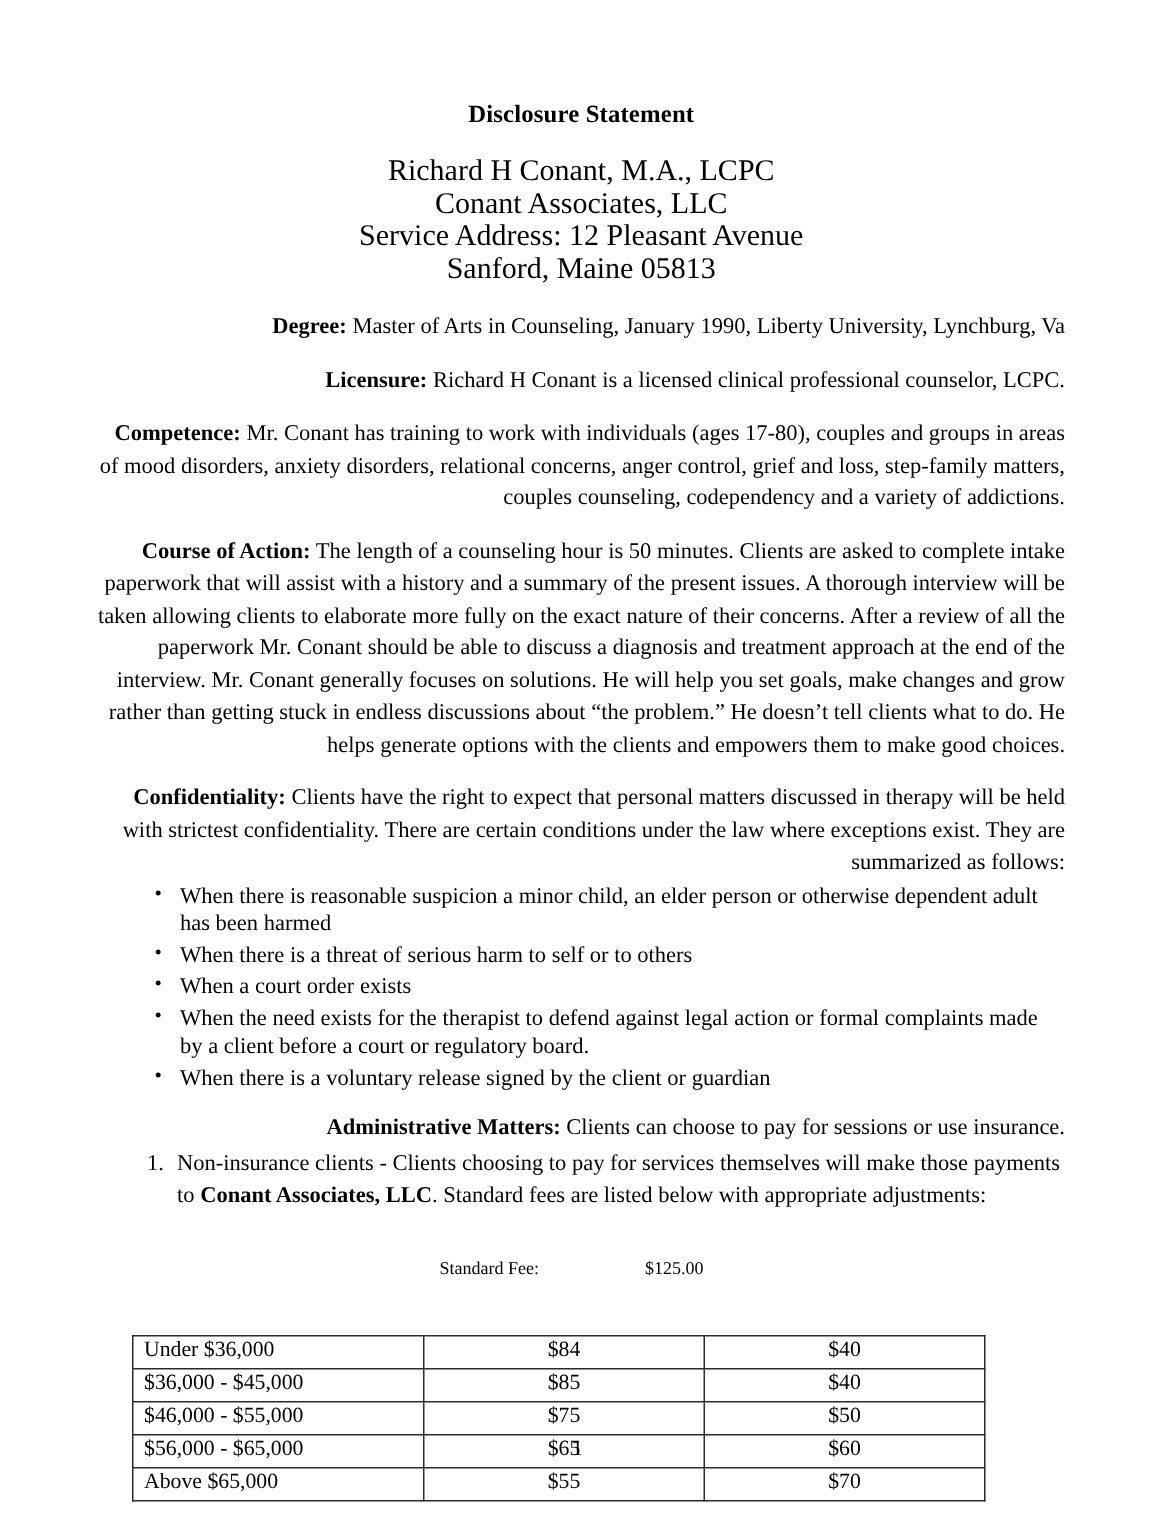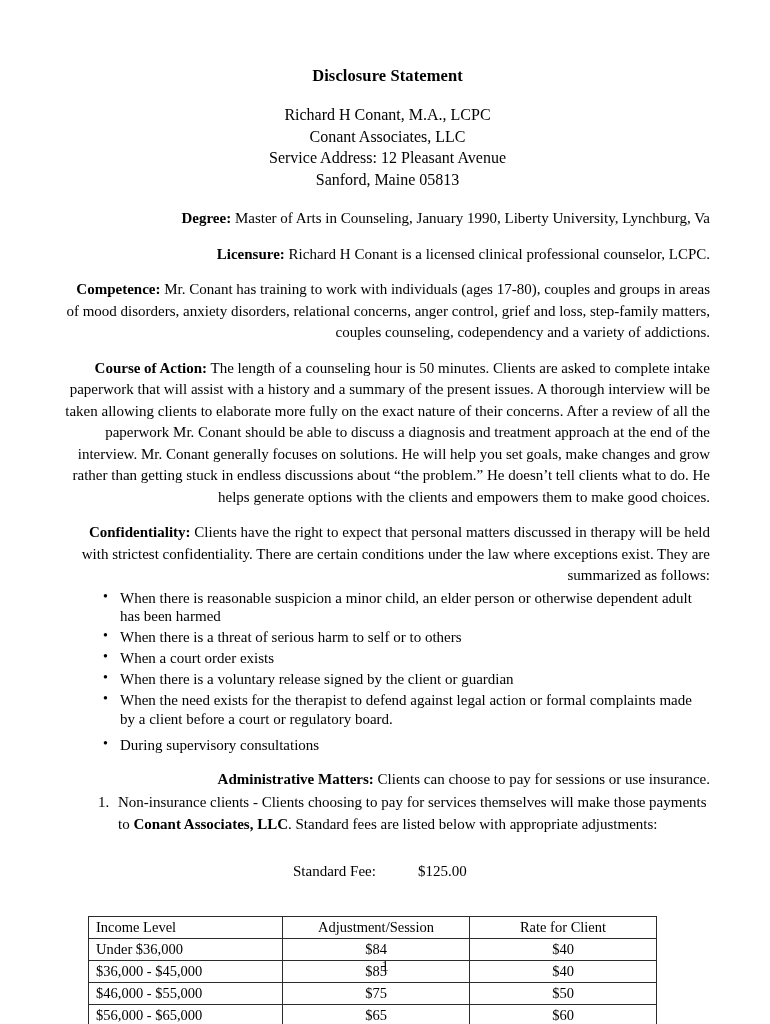--- a/index.html
+++ b/index.html
@@ -33,21 +33,21 @@
   .doc-title {
     text-align: center;
     font-weight: bold;
     font-size: 16.5px;
     line-height: 20px;
     margin: 0 0 18px 0;
     letter-spacing: 0.1px;
   }
   .addr-block {
     text-align: center;
-    font-size: 16px;
+    font-size: 20px;
     line-height: 21.5px;
     margin: 0 0 18px 0;
   }
   .addr-line { display: block; }
 
   
   .para {
     font-size: 15px;
     line-height: 21.5px;
     margin: 0 0 14px 0;
@@ -94,34 +94,34 @@
   .numlist li .num {
     position: absolute;
     left: 33px;
     top: 0;
   }
   .numlist b { font-weight: bold; }
 
   
   .fee-line {
     margin: 26px 0 0 0;
-    font-size: 15px;
+    font-size: 12px;
     line-height: 21.5px;
     position: relative;
     height: 22px;
     text-decoration: underline;
   }
   .fee-label {
     position: absolute;
     left: 228px;
     top: 0;
   }
   .fee-value {
     position: absolute;
-    left: 353px;
+    left: 365px;
     top: 0;
   }
 
   
   .fee-table-wrap {
     margin-top: 33px;
     padding-left: 23px;
   }
   table.fee-table {
     border-collapse: collapse;
@@ -182,44 +182,38 @@
     <p class="para"><span class="lead">Competence:</span><span> Mr. Conant has training to work with individuals (ages 17-80), couples and groups in areas of mood disorders, anxiety disorders, relational concerns, anger control, grief and loss, step-family matters, couples counseling, codependency and a variety of addictions.</span></p>
 
     <p class="para"><span class="lead">Course of Action:</span><span> The length of a counseling hour is 50 minutes.  Clients are asked to complete intake paperwork that will assist with a history and a summary of the present issues.  A thorough interview will be taken allowing clients to elaborate more fully on the exact nature of their concerns.  After a review of all the paperwork Mr. Conant should be able to discuss a diagnosis and treatment approach at the end of the interview.  Mr. Conant generally focuses on solutions.  He will help you set goals, make changes and grow rather than getting stuck in endless discussions about “the problem.”  He doesn’t tell clients what to do.  He helps generate options with the clients and empowers them to make good choices.</span></p>
 
     <p class="para para-tight"><span class="lead">Confidentiality:</span><span>  Clients have the right to expect that personal matters discussed in therapy will be held with strictest confidentiality.  There are certain conditions under the law where exceptions exist.  They are summarized as follows:</span></p>
 
     <ul class="bullets">
       <li>When there is reasonable suspicion a minor child, an elder person or otherwise dependent adult has been harmed</li>
       <li>When there is a threat of serious harm to self or to others</li>
       <li>When a court order exists</li>
+      <li>When the need exists for the therapist to defend against legal action or formal complaints made by a client before a court or regulatory board.</li>
       <li>When there is a voluntary release signed by the client or guardian</li>
-      <li>When the need exists for the therapist to defend against legal action or formal complaints made by a client before a court or regulatory board.</li>
-      <li class="spaced">During supervisory consultations</li>
     </ul>
 
     <p class="para para-tight"><span class="lead">Administrative Matters:</span><span>  Clients can choose to pay for sessions or use insurance.</span></p>
 
     <ol class="numlist">
       <li><span class="num">1.</span><span>Non-insurance clients - Clients choosing to pay for services themselves will make those payments to </span><b>Conant Associates, LLC</b><span>.  Standard fees are listed below with appropriate adjustments:</span></li>
     </ol>
 
     <div class="fee-line">
       <span class="fee-label">Standard Fee:</span>
       <span class="fee-value">$125.00</span>
     </div>
 
     <div class="fee-table-wrap">
       <table class="fee-table">
         <tbody>
-          <tr class="head">
-            <td class="c-income">Income Level</td>
-            <td class="c-adj">Adjustment/Session</td>
-            <td class="c-rate">Rate for Client</td>
-          </tr>
           <tr>
             <td class="c-income">Under $36,000</td>
             <td class="c-adj">$84</td>
             <td class="c-rate">$40</td>
           </tr>
           <tr>
             <td class="c-income">$36,000 - $45,000</td>
             <td class="c-adj">$85</td>
             <td class="c-rate">$40</td>
           </tr>

